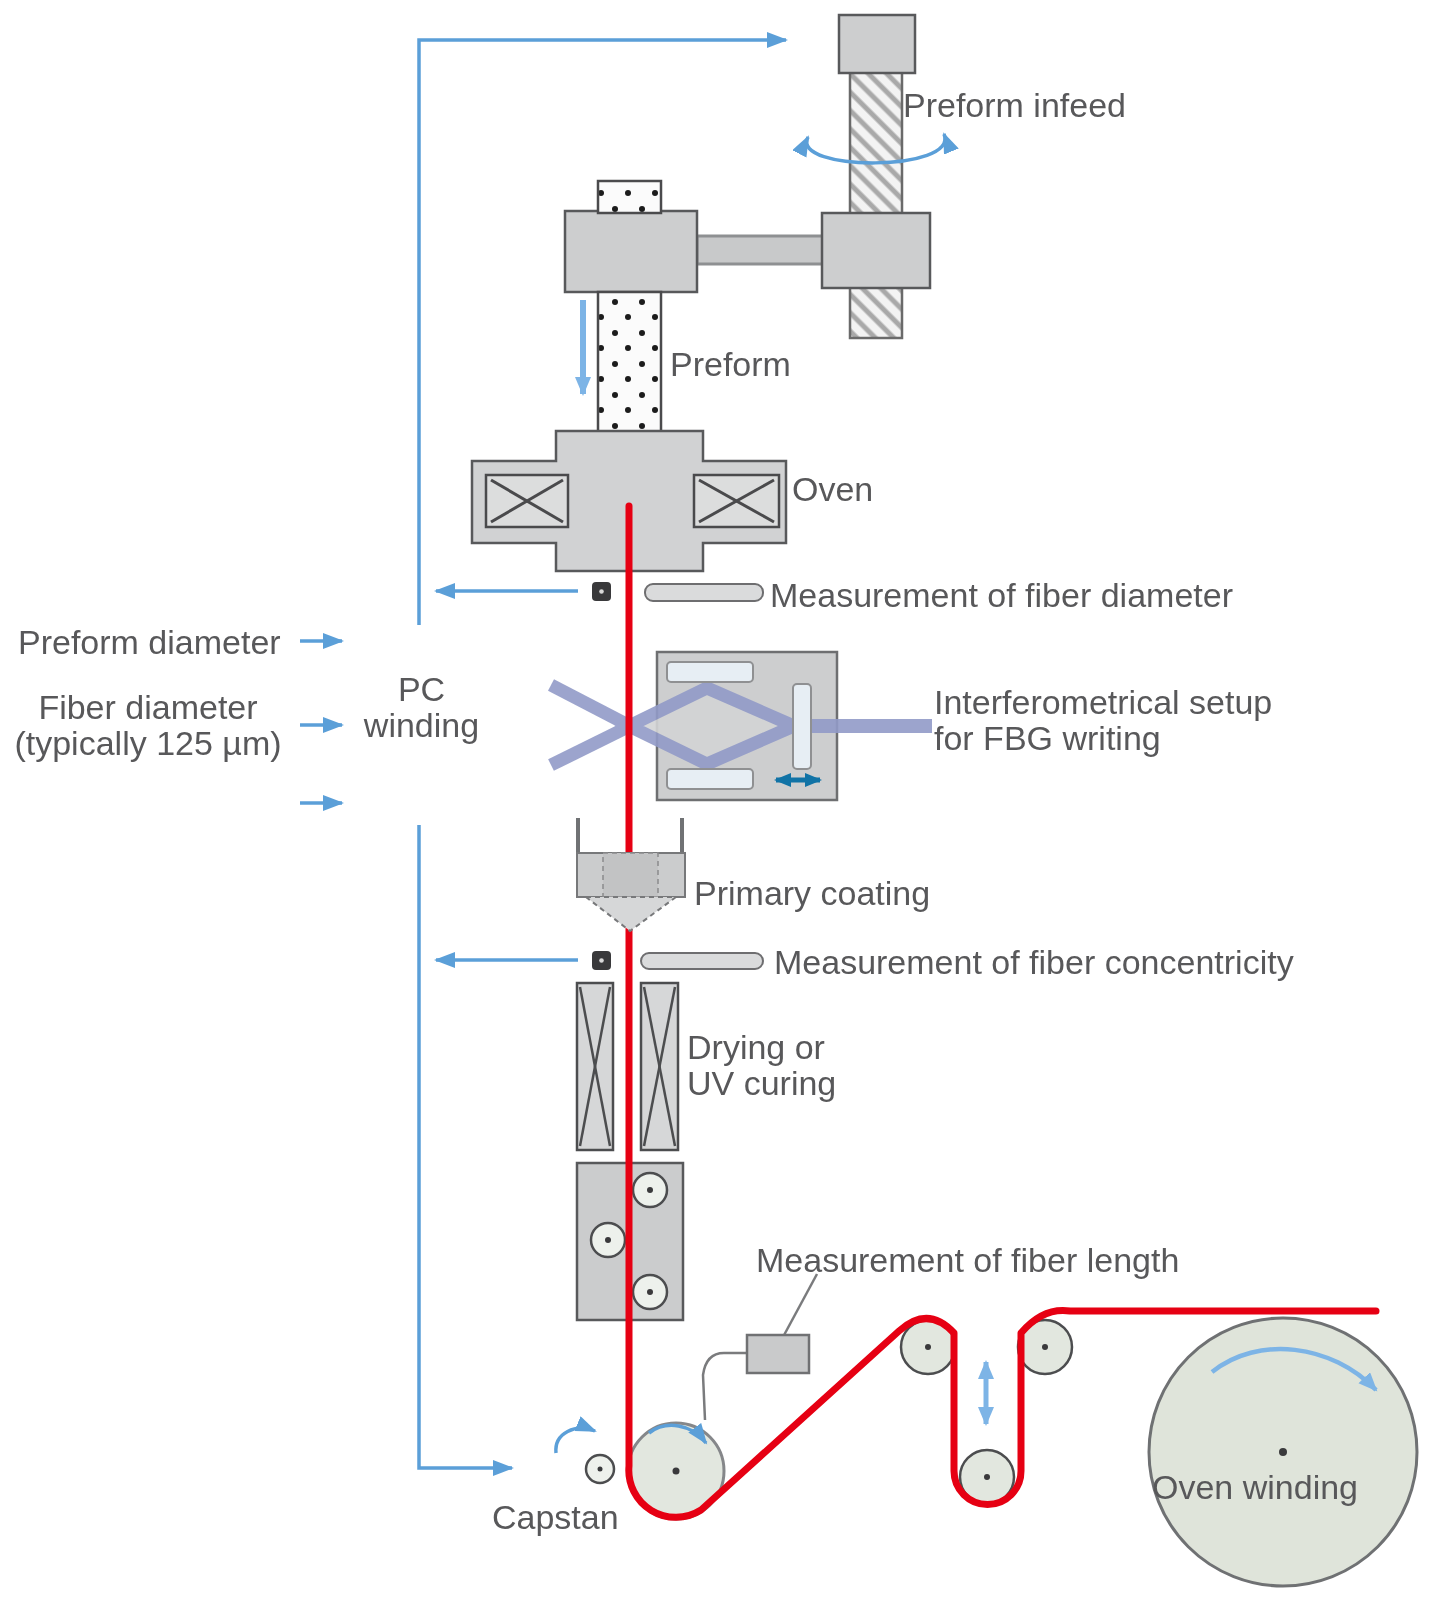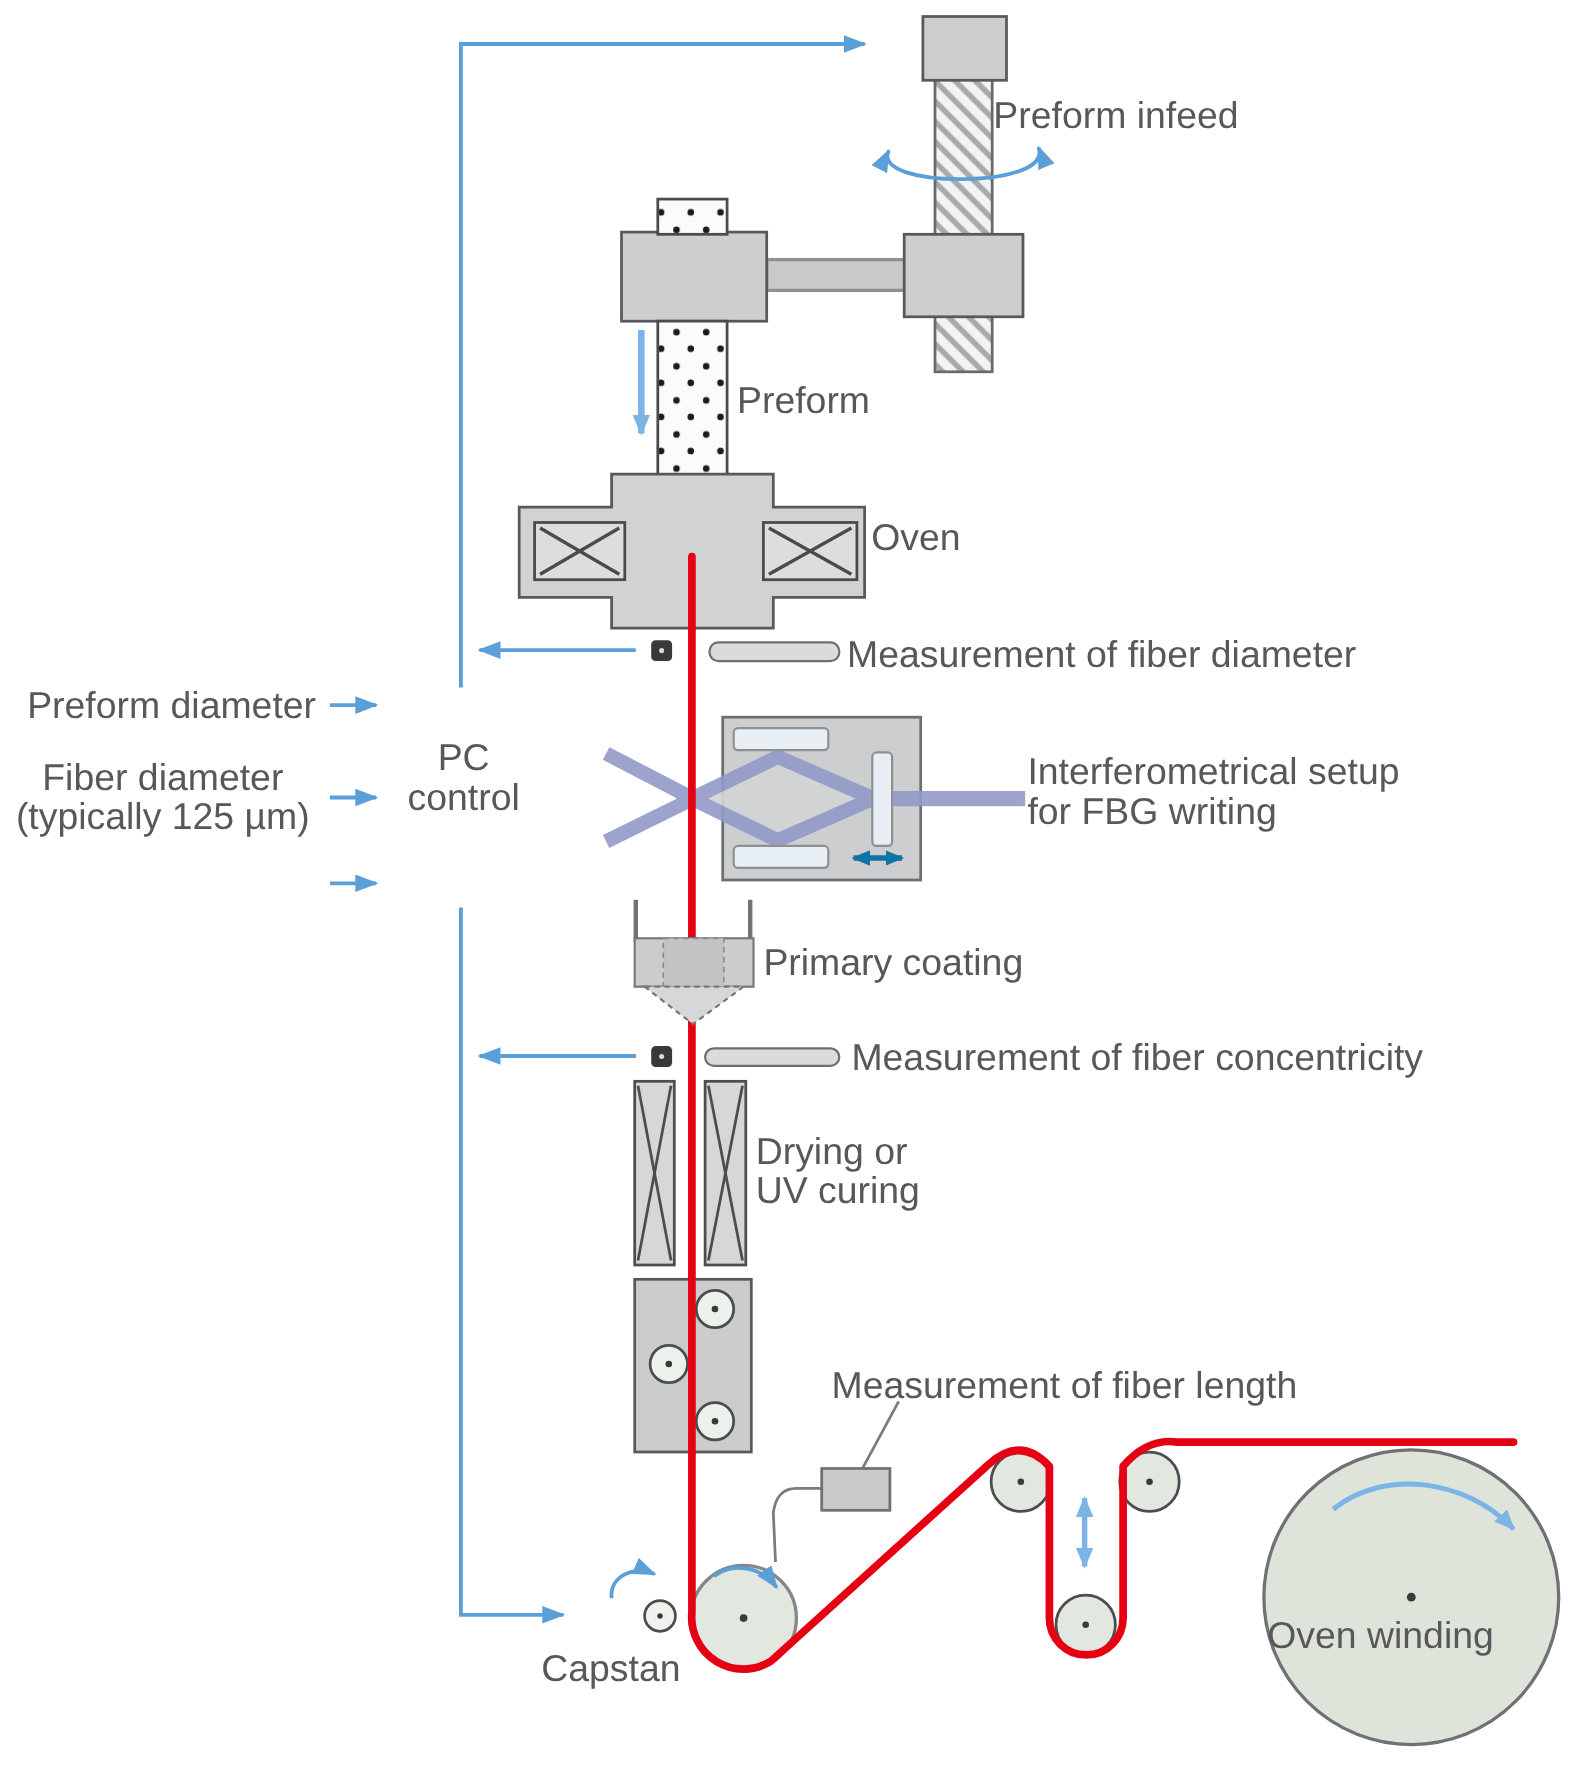--- a/index.html
+++ b/index.html
@@ -1,21 +1,21 @@
 <!DOCTYPE html>
 <html style="--fiber: #e60013; --control: #5b9fd8; --control_light: #7db4e6; --beam: #929bc8; --teal: #1173a6; --machine_fill: #cdcecf; --machine_border: #58595b; --mirror: #e7eef4; --wheel: #e2e7df; --drum: #dfe4da; --label: #58585a;"><head>
 <meta charset="utf-8">
 <style>
   html,body{margin:0;padding:0;background:#ffffff;}
   .stage{position:relative;width:1440px;height:1605px;background:#ffffff;overflow:hidden;
          font-family:"Liberation Sans", sans-serif;}
   .stage svg{position:absolute;left:0;top:0;}
   .lbl{position:absolute;font-size:34px;line-height:36px;color:var(--label,#58585a);
        white-space:pre-line;letter-spacing:0px;}
-  .ta-r{text-align:center;}
+  .ta-r{text-align:left;}
   .ta-c{text-align:center;}
 </style>
 </head>
 <body>
 
 <div class="stage">
 
 <svg width="1440" height="1605" viewBox="0 0 1440 1605">
   <defs>
     <marker id="ab" markerUnits="userSpaceOnUse" markerWidth="22" markerHeight="18" refX="19" refY="8" orient="auto-start-reverse">
@@ -188,24 +188,24 @@
 </svg>
 
 <div class="lbl" style="left:903px;top:87px">Preform infeed</div>
 <div class="lbl" style="left:670px;top:346px">Preform</div>
 <div class="lbl" style="left:792px;top:471px">Oven</div>
 <div class="lbl" style="left:770px;top:577px">Measurement of fiber diameter</div>
 <div class="lbl ta-r" style="left:18px;top:624px;width:276px">Preform diameter</div>
 <div class="lbl ta-c" style="left:0px;top:689px;width:296px">Fiber diameter
 (typically 125 µm)</div>
 <div class="lbl ta-c" style="left:358px;top:671px;width:127px">PC
-control</div>
+winding</div>
 <div class="lbl" style="left:934px;top:684px">Interferometrical setup
 for FBG writing</div>
-<div class="lbl" style="left:694px;top:857px">Primary coating</div>
+<div class="lbl" style="left:694px;top:875px">Primary coating</div>
 <div class="lbl" style="left:774px;top:944px">Measurement of fiber concentricity</div>
 <div class="lbl" style="left:687px;top:1029px">Drying or
 UV curing</div>
 <div class="lbl" style="left:756px;top:1242px">Measurement of fiber length</div>
 <div class="lbl" style="left:492px;top:1499px">Capstan</div>
 <div class="lbl" style="left:1152px;top:1469px">Oven winding</div>
 
 <div style="position:absolute;left:358px;top:623px;width:127px;height:204px;
             background:var(--machine_fill,#cdcecf);border:3px solid #6e6f71;box-sizing:border-box;z-index:-1"></div>
 

